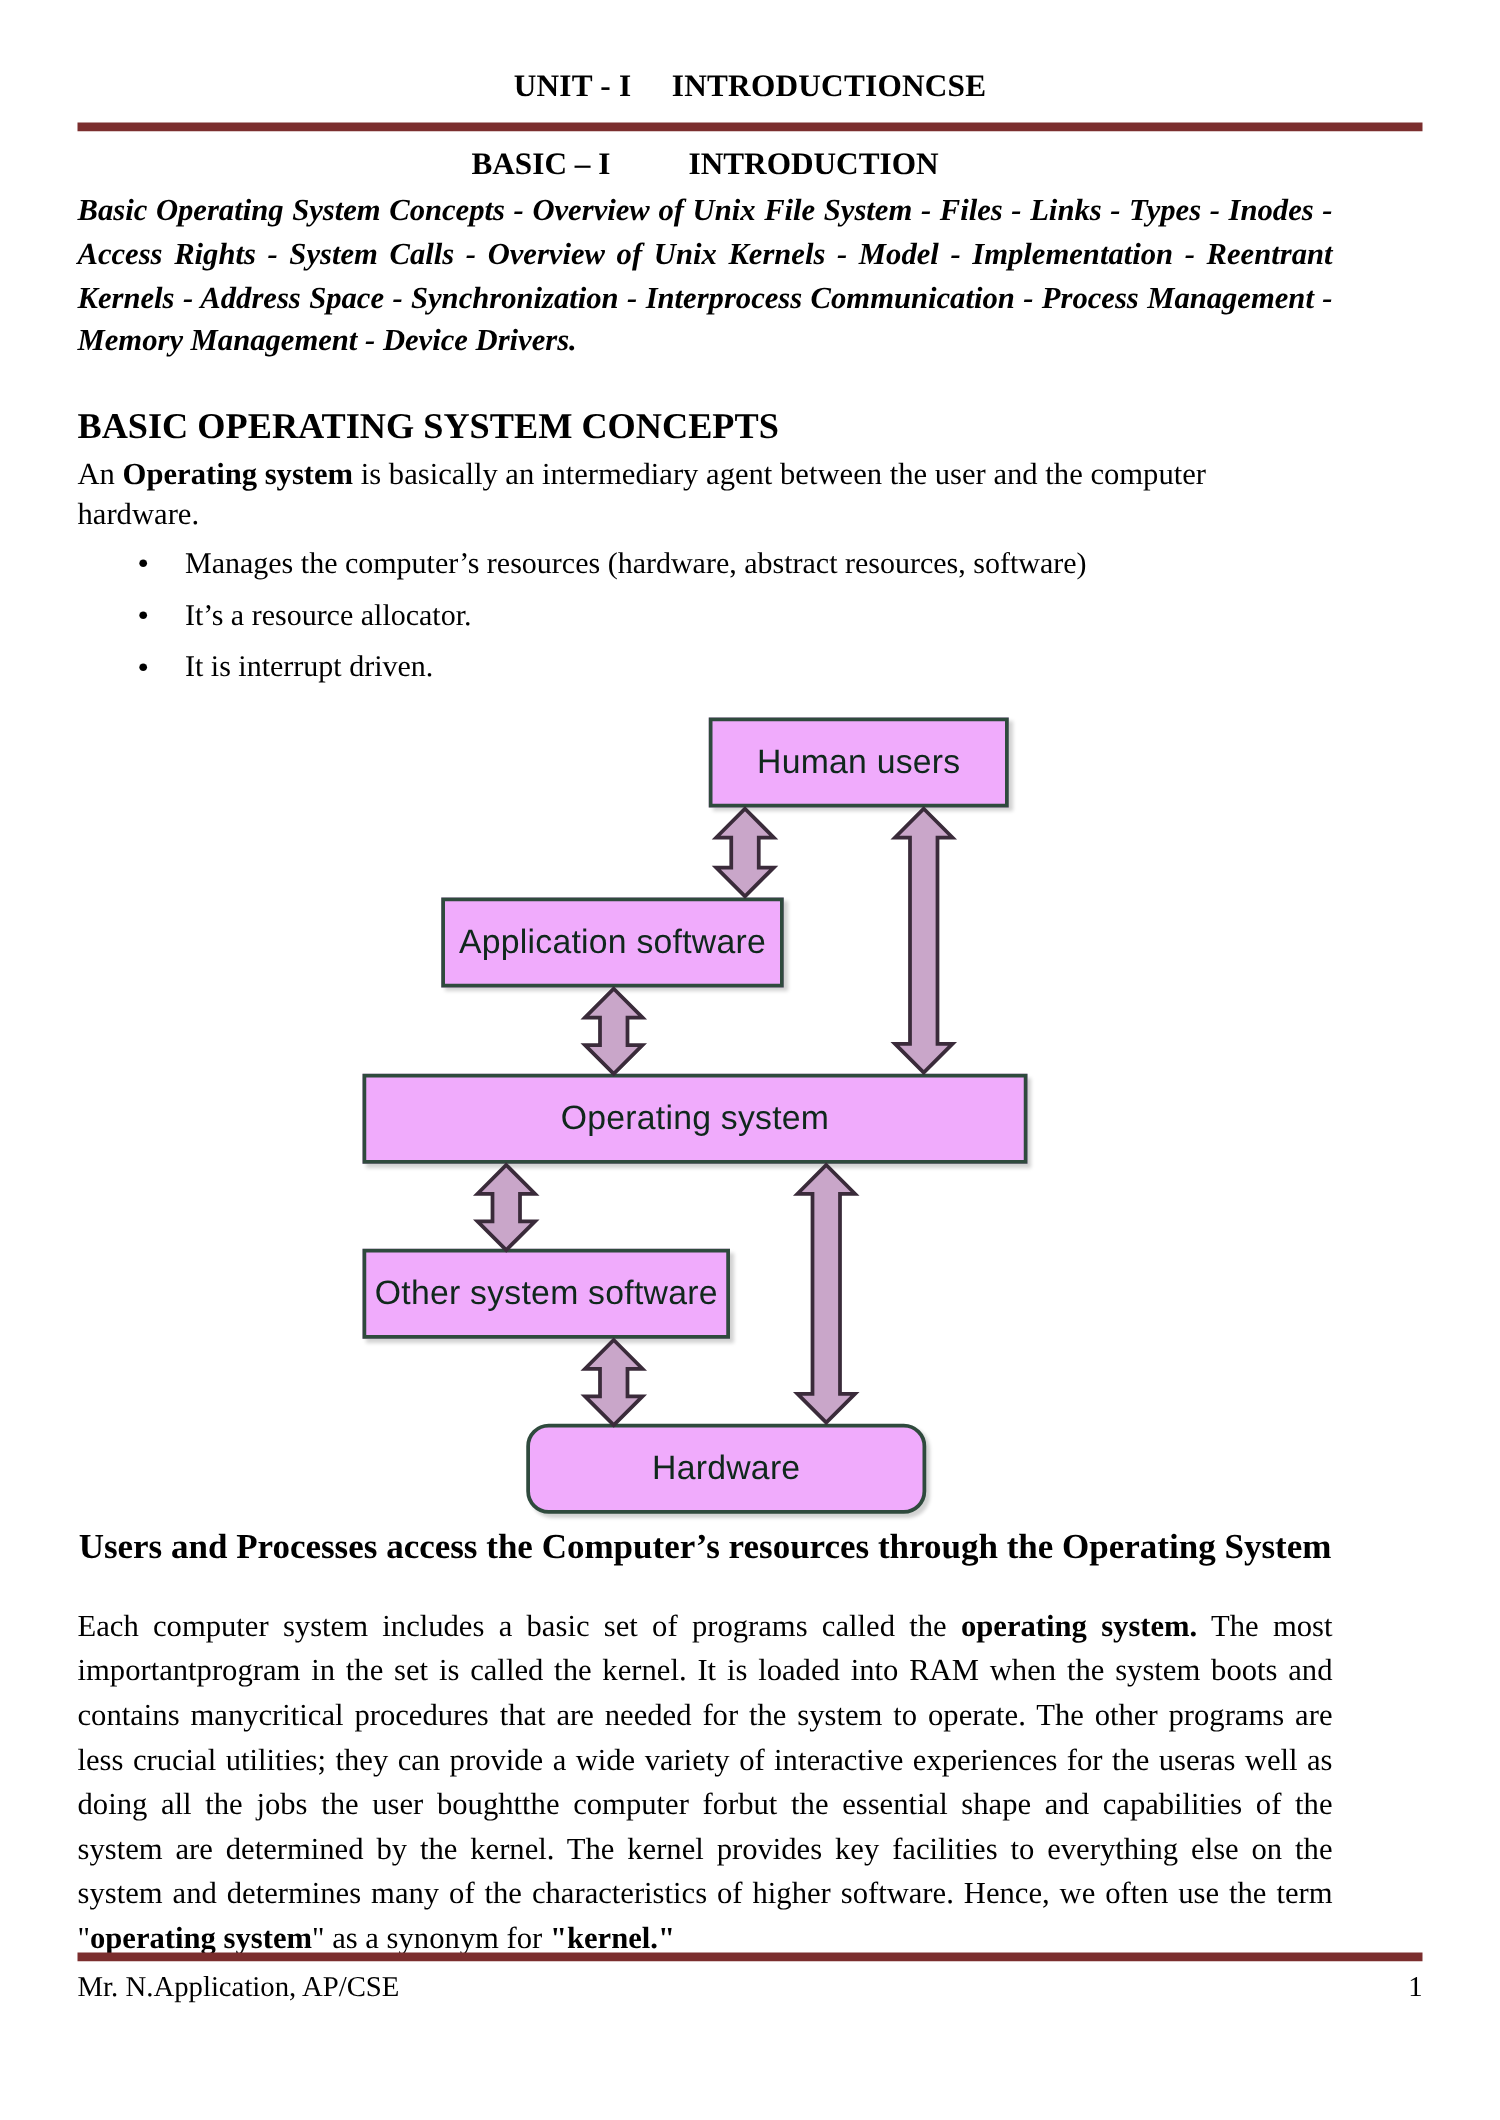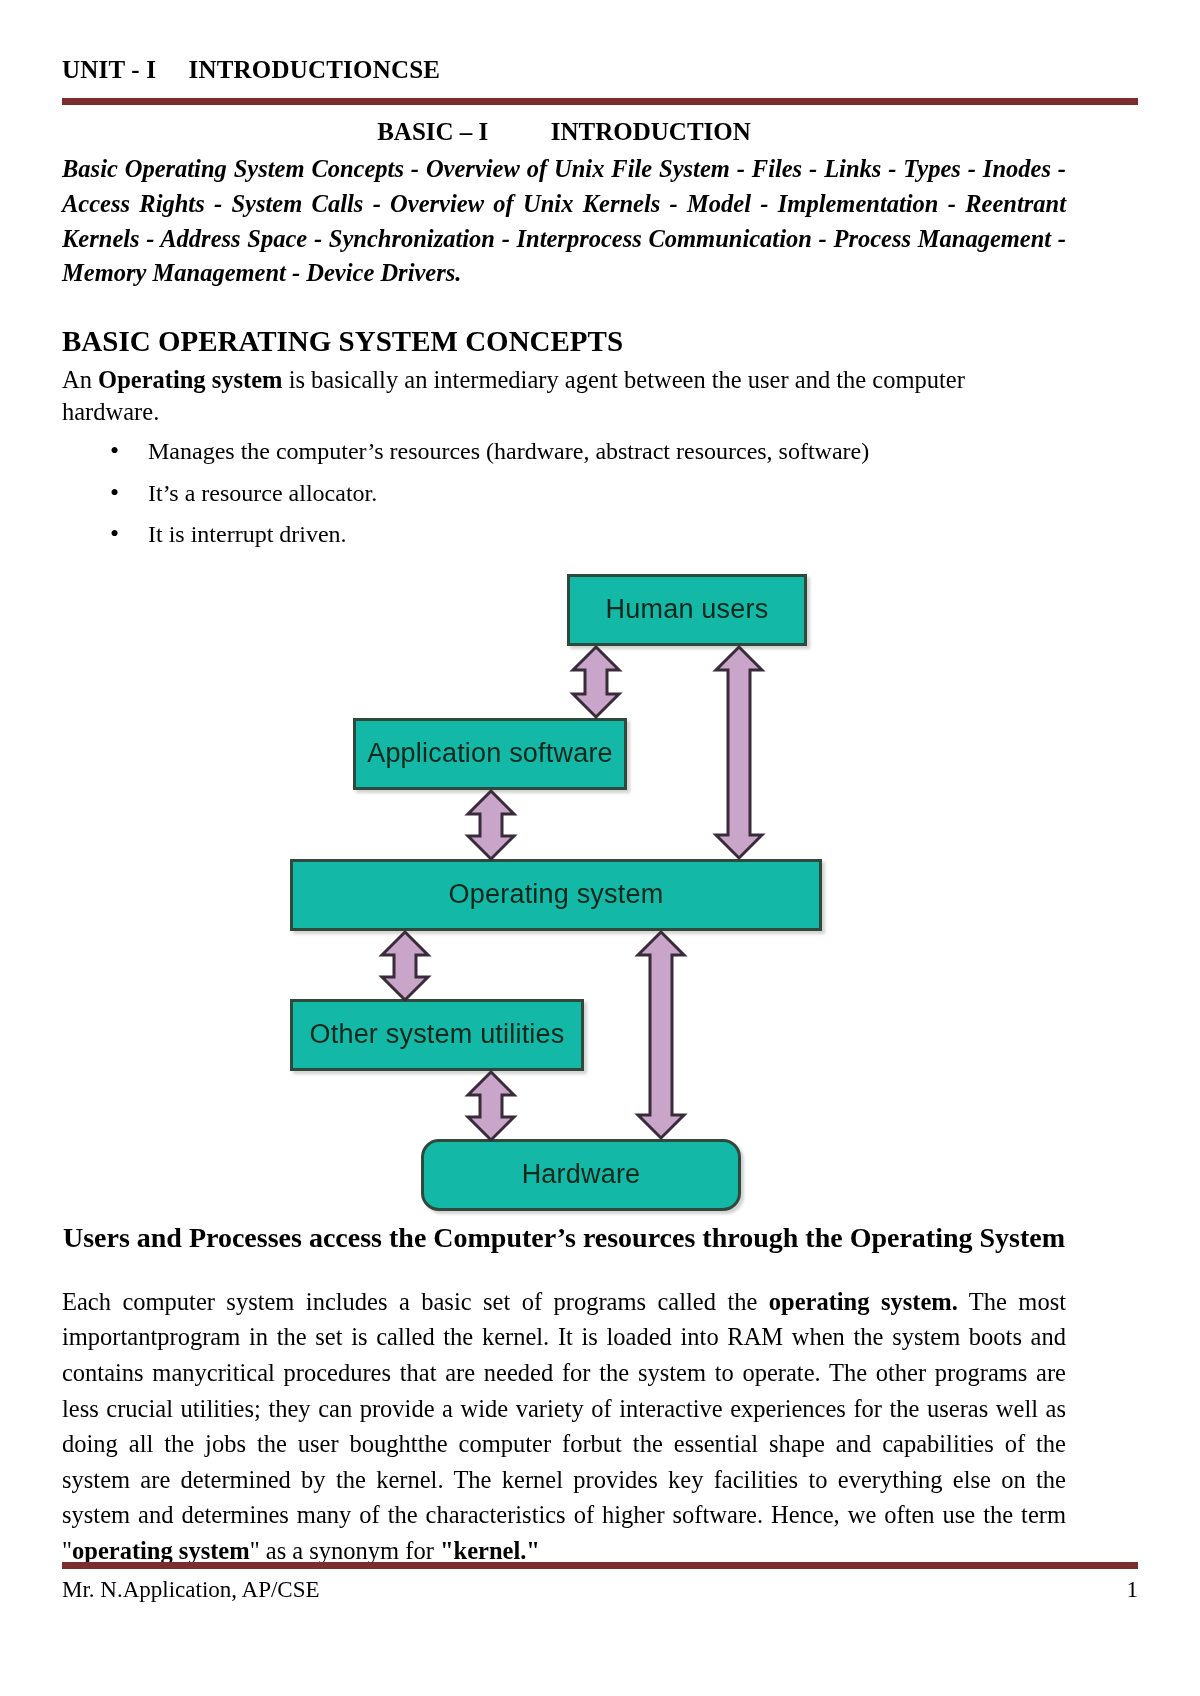--- a/index.html
+++ b/index.html
@@ -24,21 +24,21 @@
   }
 
   
   .run-head {
     position: absolute;
     top: 56px;
     left: 62px;
     right: 62px;
     display: flex;
     align-items: baseline;
-    justify-content: flex-start;
+    justify-content: center;
     font-weight: bold;
     font-size: 25px;
     letter-spacing: 0.2px;
   }
   .run-head-left { white-space: pre; }
   .run-head-right { white-space: pre; }
 
   .rule-top {
     position: absolute;
     top: 98px;
@@ -129,21 +129,21 @@
 
   
   .diagram {
     position: relative;
     width: 1004px;
     height: 648px;
     margin: 22px 0 0 0;
   }
   .dbox {
     position: absolute;
-    background: #14b8a6;
+    background: #f0abfc;
     border: 3px solid #2F4A3D;
     box-sizing: border-box;
     display: flex;
     align-items: center;
     justify-content: center;
     font-family: "Liberation Sans", "DejaVu Sans", sans-serif;
     font-size: 27px;
     color: #10281C;
     letter-spacing: 0.2px;
     box-shadow: 3px 3px 3px rgba(0,0,0,0.18);
@@ -196,21 +196,21 @@
     </ul>
 
     <div class="diagram">
 
       <div class="dbox" style="left:505px; top:2px; width:240px; height:72px;">Human users</div>
 
       <div class="dbox" style="left:291px; top:146px; width:274px; height:72px;">Application software</div>
 
       <div class="dbox" style="left:228px; top:287px; width:532px; height:72px;">Operating system</div>
 
-      <div class="dbox" style="left:228px; top:427px; width:294px; height:72px;">Other system utilities</div>
+      <div class="dbox" style="left:228px; top:427px; width:294px; height:72px;">Other system software</div>
 
       <div class="dbox" style="left:359px; top:567px; width:320px; height:72px;border-radius:18px;">Hardware</div>
 
       <div class="arrow" style="left:505px; top:72px; width:58px; height:76px;">
         <svg width="58" height="76" viewBox="0 0 58 76">
           <polygon points="29,3 52,26 40,26 40,50 52,50 29,73 6,50 18,50 18,26 6,26" fill="#C9A6C9" stroke="#3A2B3A" stroke-width="3" stroke-linejoin="miter"></polygon>
         </svg>
       </div>
 
       <div class="arrow" style="left:648px; top:72px; width:58px; height:217px;">

